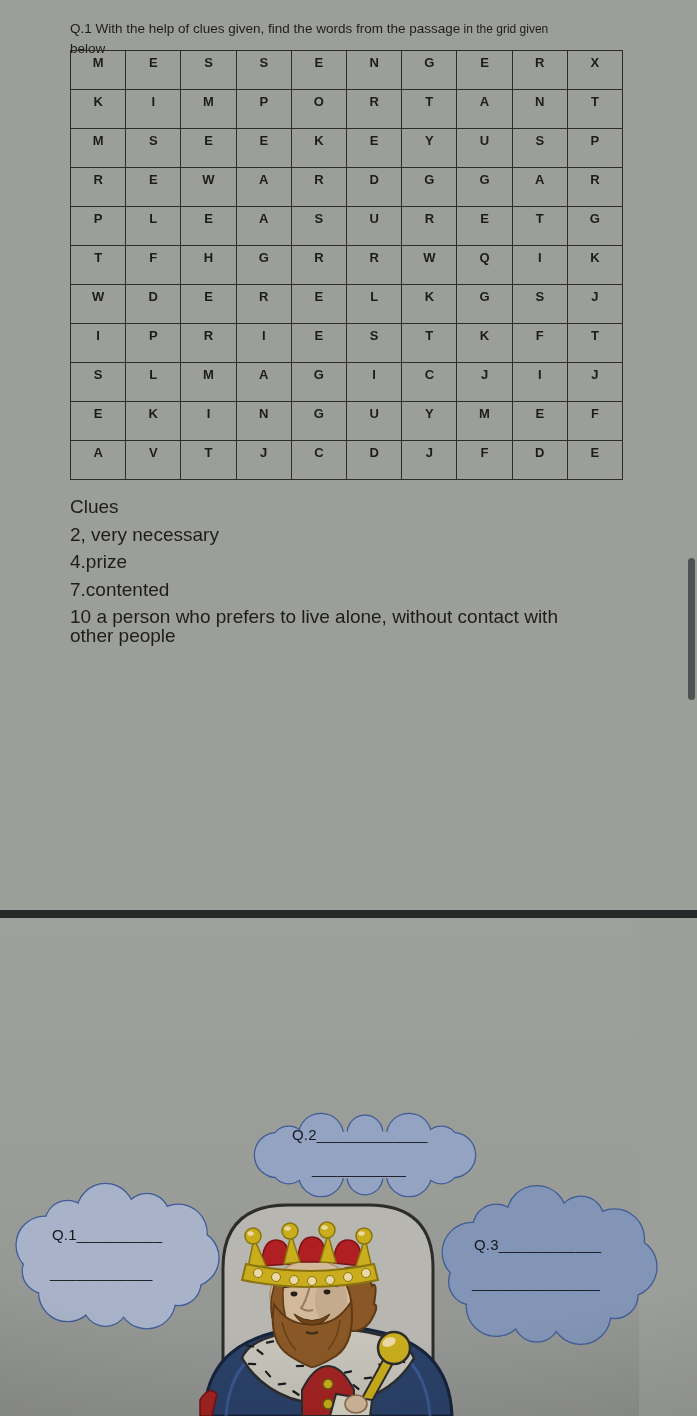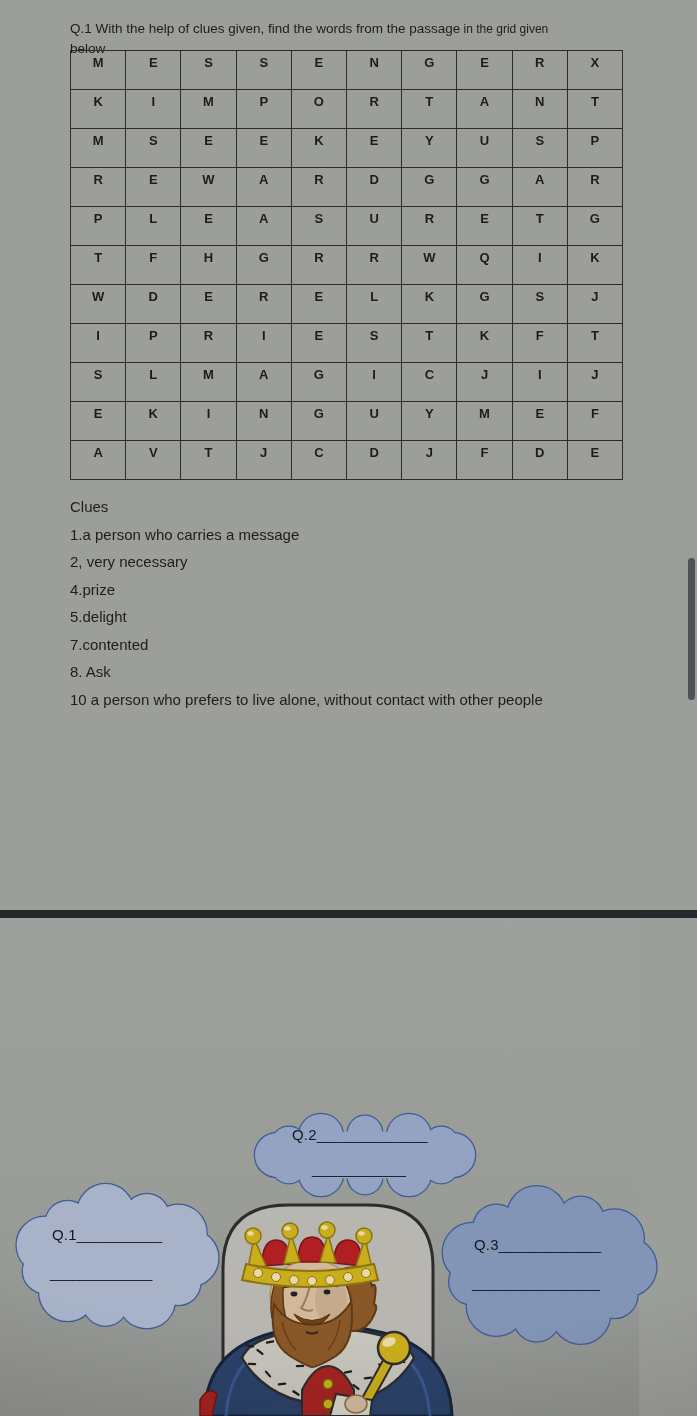--- a/index.html
+++ b/index.html
@@ -20,21 +20,21 @@
 
   
   #word-grid{position:absolute;left:70px;top:50px;width:553px;border:1.5px solid var(--grid-line,#2c2c2c);box-sizing:border-box;}
   .grid-row{display:flex;height:38px;border-bottom:1px solid var(--grid-line,#2c2c2c);}
   .grid-row:last-child{border-bottom:none;}
   .grid-cell{flex:1;border-right:1px solid var(--grid-line,#2c2c2c);text-align:center;
     font-weight:bold;font-size:13px;padding-top:4px;box-sizing:border-box;color:#1c1c1c;}
   .grid-cell:last-child{border-right:none;}
 
   
-  #clues-block{position:absolute;left:70px;top:498px;width:522px;font-size:15px;line-height:18.5px;}
+  #clues-block{position:absolute;left:70px;top:498px;width:522px;font-size:19px;line-height:18.5px;}
   #clues-block p{margin:0 0 9px 0;}
 
   
   #king-svg{position:absolute;left:0;top:1090px;width:697px;height:326px;}
   .cloud-label{position:absolute;font-size:15px;color:#15161d;letter-spacing:0.2px;white-space:nowrap;}
 
   #vignette{position:absolute;left:0;top:1080px;width:697px;height:336px;pointer-events:none;
     background:radial-gradient(ellipse 130% 120% at 50% 10%, rgba(0,0,0,0) 55%, rgba(0,0,0,0.14) 100%);}
 
   #scrollbar-thumb{position:absolute;right:2px;top:558px;width:7px;height:142px;border-radius:4px;
@@ -176,21 +176,21 @@
         <div class="grid-cell">D</div>
         <div class="grid-cell">J</div>
         <div class="grid-cell">F</div>
         <div class="grid-cell">D</div>
         <div class="grid-cell">E</div>
       </div>
     </div>
 
   <div id="clues-block">
     <p>Clues</p>
-    <span id="clues-list"><p>1.a person who carries a message</p><p>2, very necessary</p><p>4.prize</p><p>5.delight</p><p>7.contented</p><p>8. Ask</p><p>10 a person who prefers to live alone, without contact with other people</p></span>
+    <span id="clues-list"><p>2, very necessary</p><p>4.prize</p><p>7.contented</p><p>10 a person who prefers to live alone, without contact with other people</p></span>
   </div>
 </div>
 
 <div id="separator"></div>
 
 <div id="page2" class="page">
   
 </div>
 
 <svg id="king-svg" viewBox="0 0 697 326">

